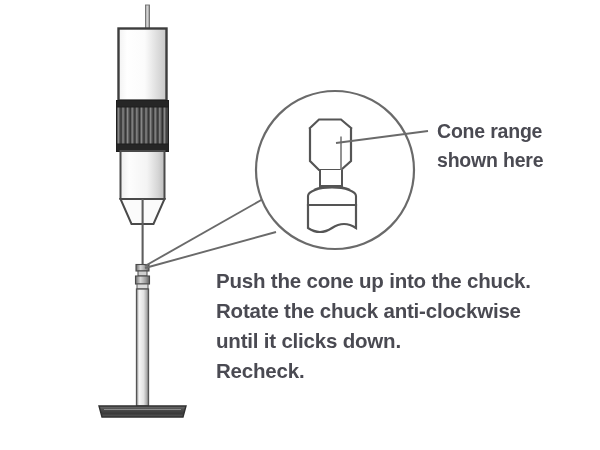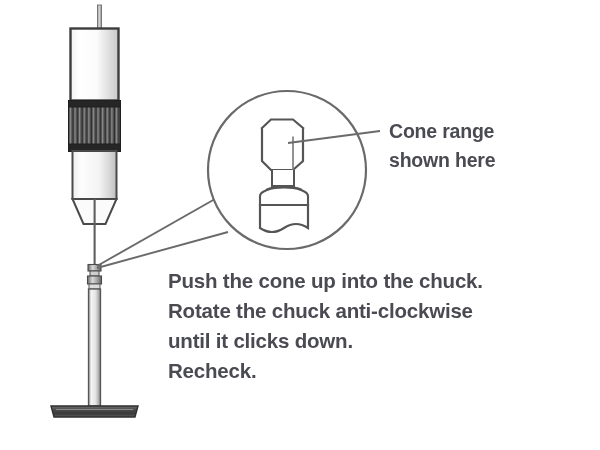--- a/index.html
+++ b/index.html
@@ -10,20 +10,21 @@
   }
   body {
     font-family: "Liberation Sans", sans-serif;
   }
   #stage {
     position: relative;
     width: 533px;
     height: 450px;
     background: #ffffff;
     overflow: hidden;
+    margin-left: 48px;
   }
   #diagram-svg {
     position: absolute;
     left: 0;
     top: 0;
     width: 600px;
     height: 450px;
     display: block;
   }
   .dgm-text {

